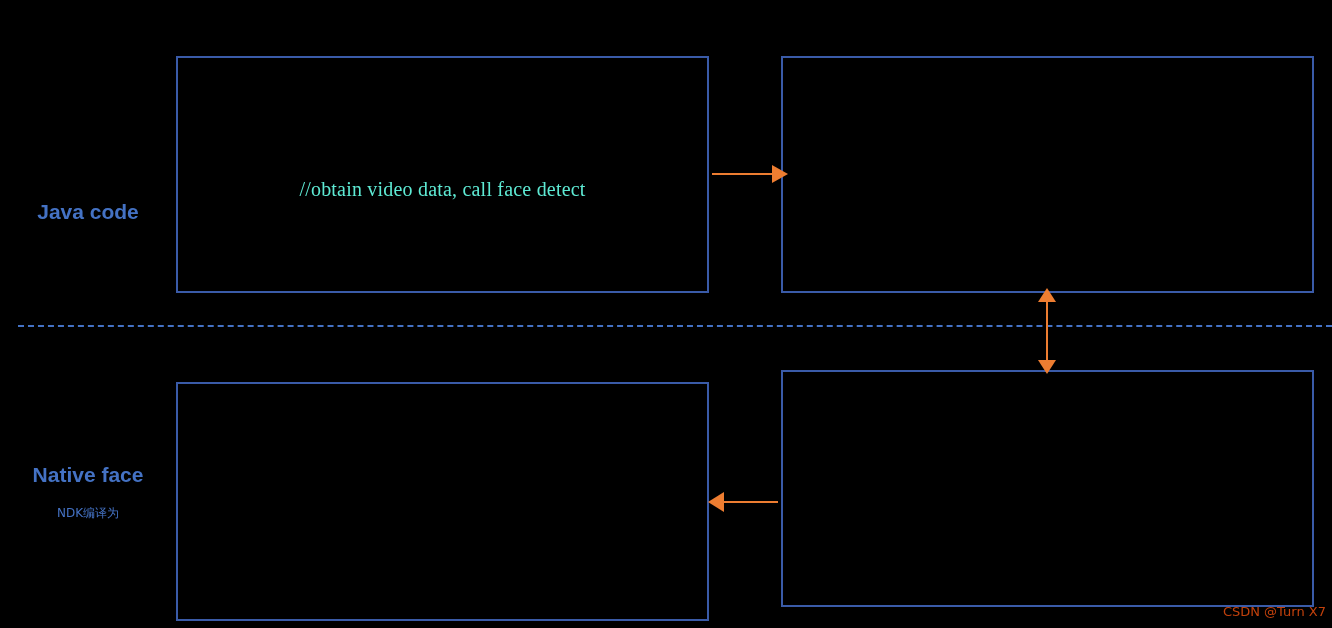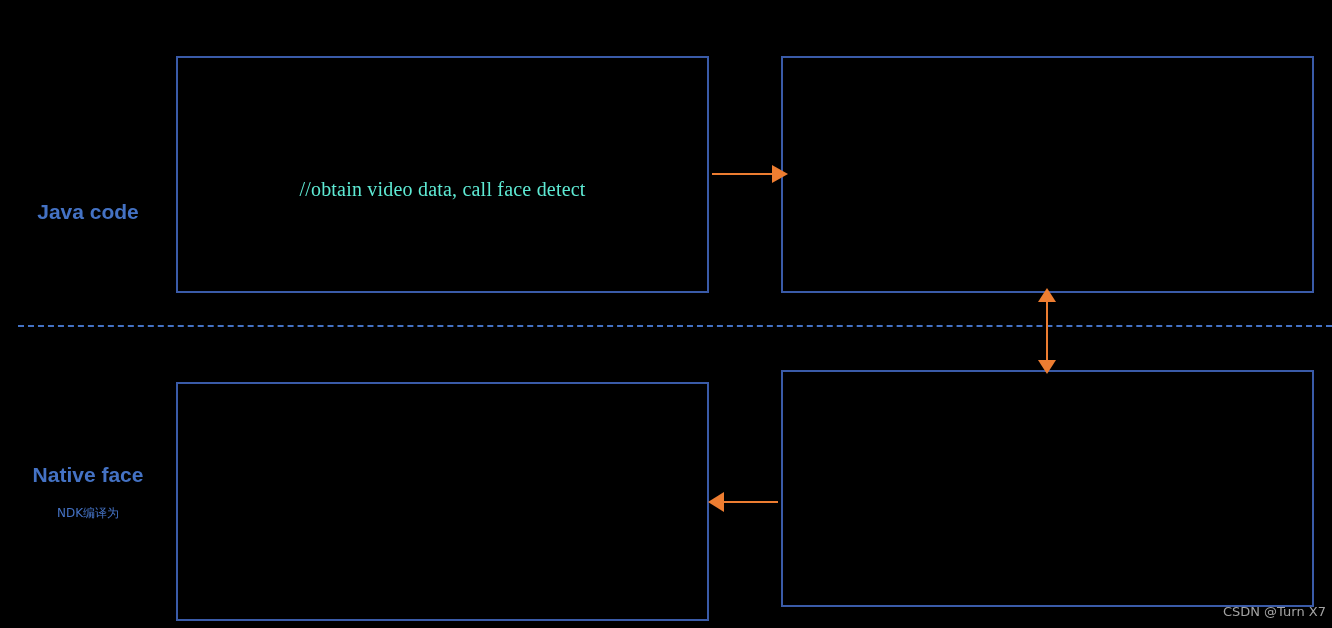--- a/index.html
+++ b/index.html
@@ -90,21 +90,21 @@
     width: 1332px;
     height: 628px;
     pointer-events: none;
   }
 
   
   #watermark {
     position: absolute;
     right: 6px;
     top: 604px;
-    color: #a3a3a3;
+    color: #c2410c;
     font-family: "DejaVu Sans", sans-serif;
     font-size: 13px;
     white-space: nowrap;
   }
 </style>
 </head>
 <body>
 
 <div id="canvas">
 

